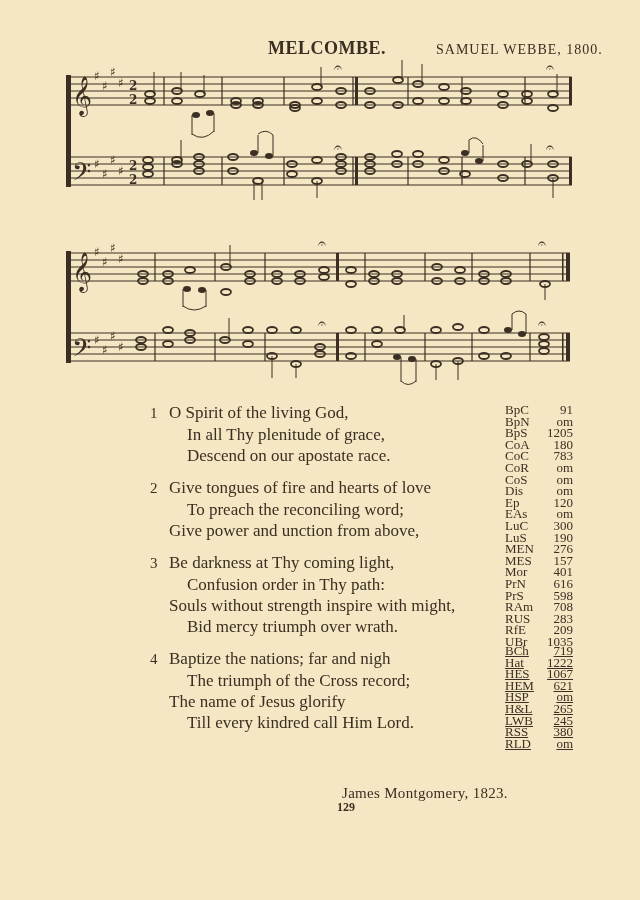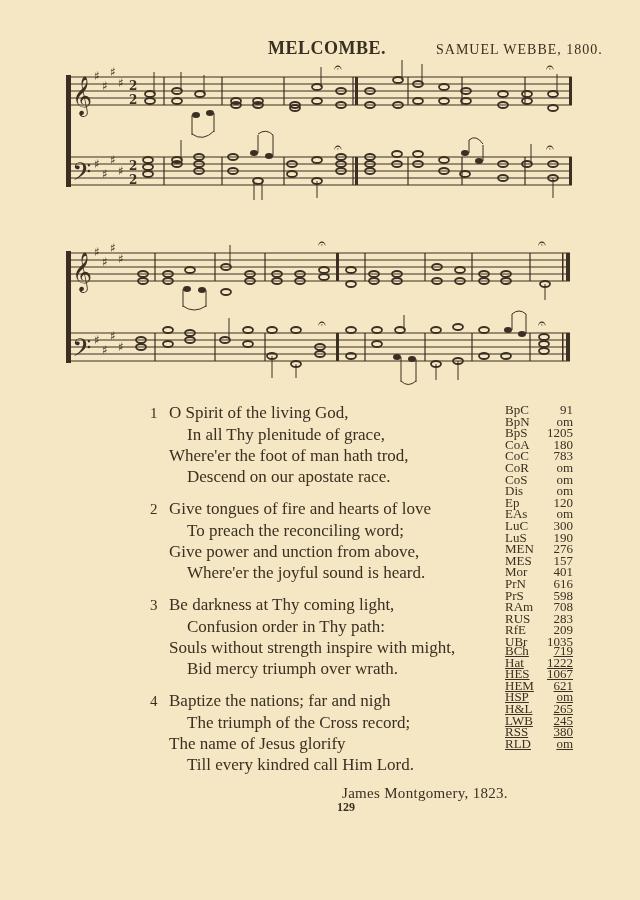--- a/index.html
+++ b/index.html
@@ -367,28 +367,26 @@
         <text x="538" y="248">𝄐</text>
       <text x="318" y="328">𝄐</text>
         <text x="538" y="328">𝄐</text>
     </g>
   </svg>
 
   <div class="verses">
     <div class="verse">
       <div class="line"><span class="num">1</span><span>O Spirit of the living God,</span></div>
       <div class="line indent2">In all Thy plenitude of grace,</div>
-      <div class="line indent1">Where'er the foot of man hath trod,</div>
       <div class="line indent2">Descend on our apostate race.</div>
     </div>
     <div class="verse">
       <div class="line"><span class="num">2</span><span>Give tongues of fire and hearts of love</span></div>
       <div class="line indent2">To preach the reconciling word;</div>
       <div class="line indent1">Give power and unction from above,</div>
-      <div class="line indent2">Where'er the joyful sound is heard.</div>
     </div>
     <div class="verse">
       <div class="line"><span class="num">3</span><span>Be darkness at Thy coming light,</span></div>
       <div class="line indent2">Confusion order in Thy path:</div>
       <div class="line indent1">Souls without strength inspire with might,</div>
       <div class="line indent2">Bid mercy triumph over wrath.</div>
     </div>
     <div class="verse">
       <div class="line"><span class="num">4</span><span>Baptize the nations; far and nigh</span></div>
       <div class="line indent2">The triumph of the Cross record;</div>

